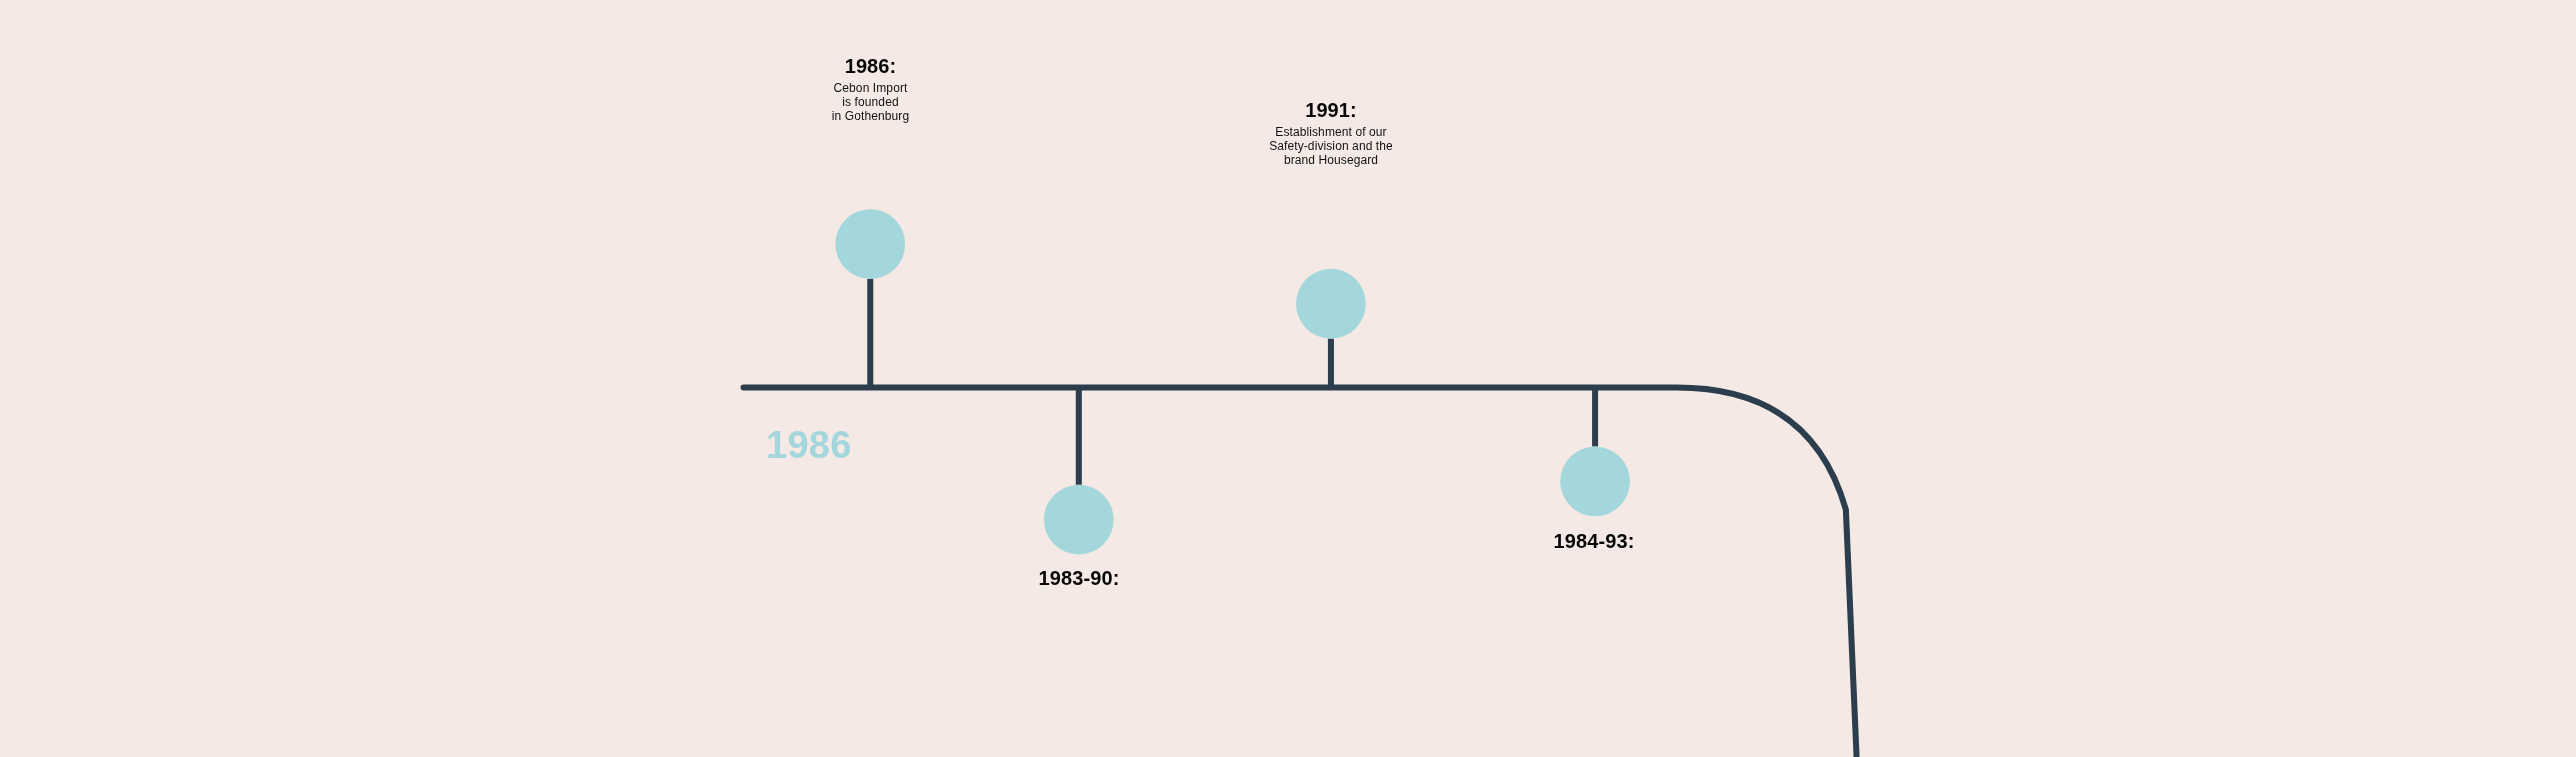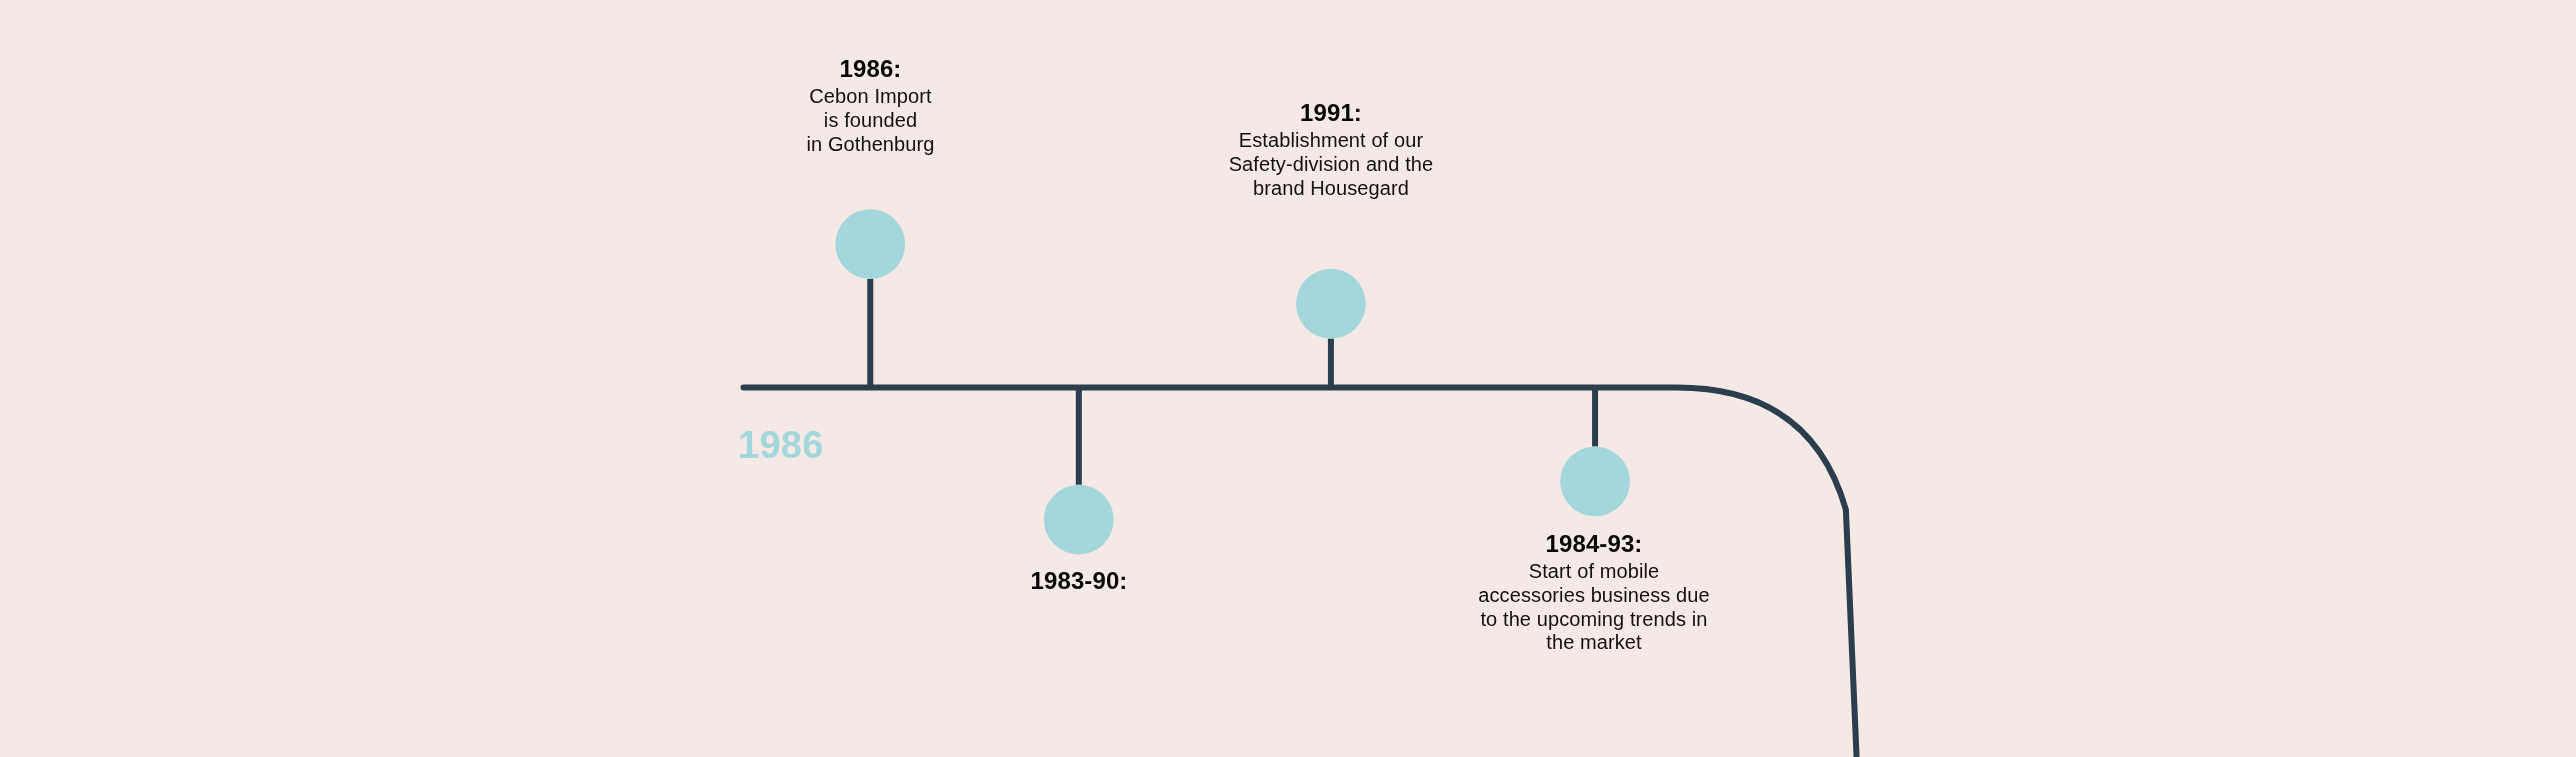--- a/index.html
+++ b/index.html
@@ -29,40 +29,41 @@
   }
   .milestone {
     position: absolute;
     text-align: center;
     color: #111111;
     line-height: 1.18;
     letter-spacing: 0.1px;
   }
   .milestone .m-year {
     font-weight: 700;
-    font-size: 24px;
+    font-size: 20px;
     color: #080808;
     letter-spacing: 0.1px;
     display: block;
     margin-bottom: 2px;
   }
   .milestone .m-body {
     font-weight: 400;
-    font-size: 20px;
+    font-size: 12px;
     color: #111111;
     display: block;
     white-space: pre-line;
   }
   .era-label {
     position: absolute;
     font-weight: 700;
     font-size: 38px;
     color: #A3D7DC;
     letter-spacing: 0.3px;
     line-height: 1;
+    margin-left: 28px;
   }
 </style>
 </head>
 <body>
 
 <div id="canvas">
 
   <svg class="timeline-svg" viewBox="0 0 3840 1129">
 
     <path d="M 1108 578 L 2500 578 Q 2700 578 2752 760 L 2768 1129" fill="none" stroke="#2C3E4D" stroke-width="9" stroke-linecap="round"></path>
@@ -93,20 +94,16 @@
 
   <div class="milestone" style="left:1153px; top:99px; width:356px;">
     <span class="m-year">1991:</span>
     <span class="m-body">Establishment of our
 Safety-division and the
 brand Housegard</span>
   </div>
 
   <div class="milestone" style="left:1393px; top:530px; width:402px;">
     <span class="m-year">1984-93:</span>
-    <span class="m-body">Start of mobile
-accessories business due
-to the upcoming trends in
-the market</span>
   </div>
 
 </div>
 
 
 </body></html>

